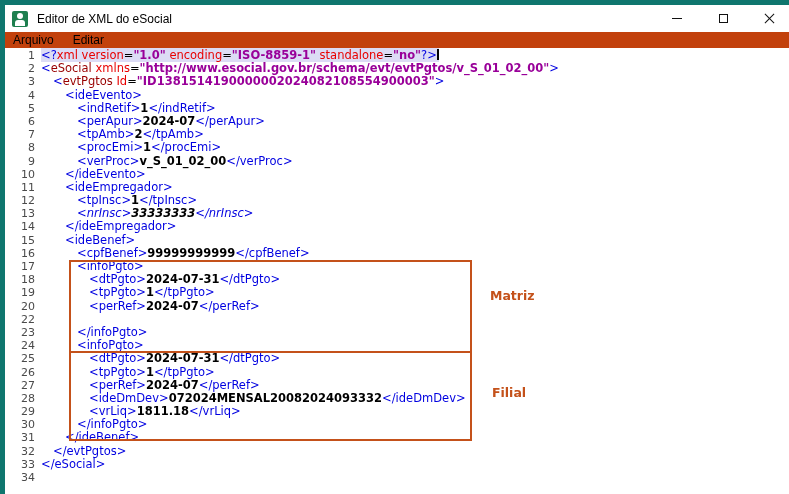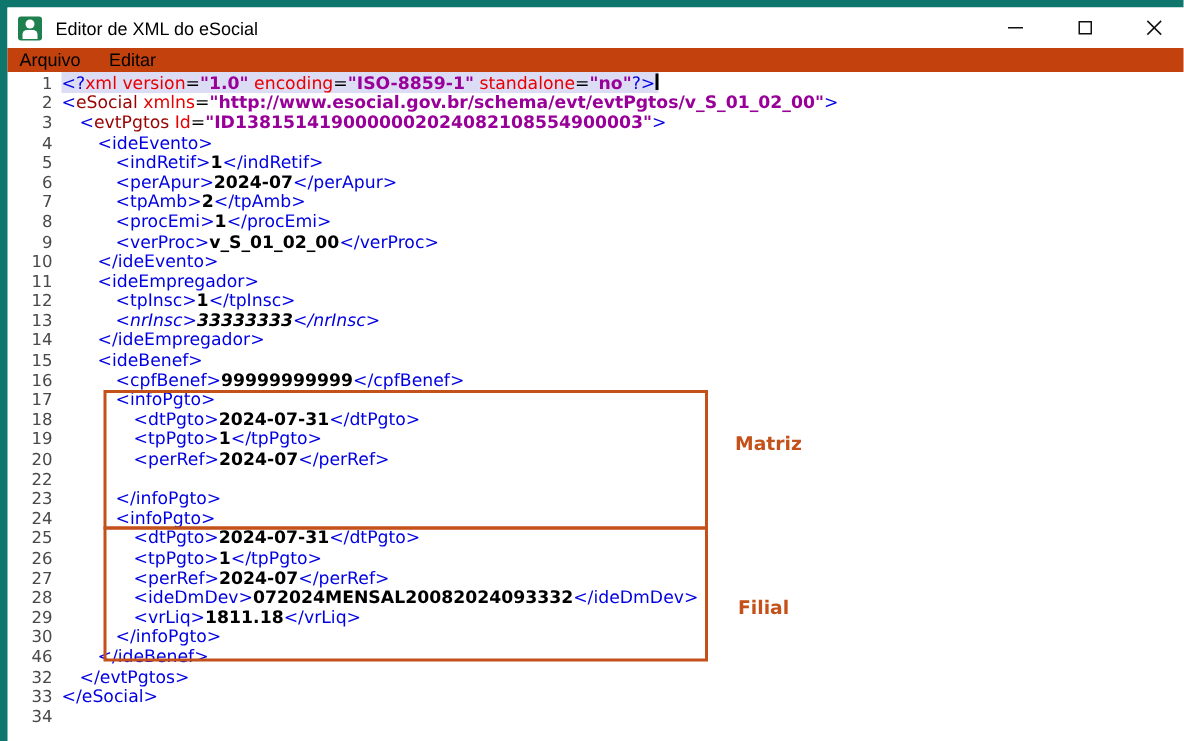--- a/index.html
+++ b/index.html
@@ -40,21 +40,21 @@
   .hl-bg{background:var(--highlight);}
   .caret{display:inline-block;width:2px;height:11px;background:#000;vertical-align:-1px;}
 
   
   .anno-box{position:absolute;border:2px solid var(--accent);box-sizing:border-box;pointer-events:none;}
   .box-matriz{left:64px;top:255px;width:403px;height:93px;}
   .box-filial{left:64px;top:346px;width:403px;height:90px;}
   .anno-label{position:absolute;color:var(--accent);font-family:"DejaVu Sans",sans-serif;
               font-size:12.5px;font-weight:bold;text-align:center;}
   .label-matriz{left:485px;top:283px;}
-  .label-filial{left:487px;top:392px;}
+  .label-filial{left:487px;top:380px;}
 </style>
 </head>
 <body>
 
 <div class="window">
 
   <div class="titlebar">
     <div class="app-icon"></div>
     <div class="title-text">Editor de XML do eSocial</div>
     <div class="win-controls">
@@ -99,21 +99,21 @@
         <div class="row"><span class="ln">20</span><span class="code" style="padding-left: 48px;"><span class="c-m">&lt;perRef&gt;</span><span class="c-x">2024-07</span><span class="c-m">&lt;/perRef&gt;</span></span></div>
         <div class="row"><span class="ln">22</span></div>
         <div class="row"><span class="ln">23</span><span class="code" style="padding-left: 36px;"><span class="c-m">&lt;/infoPgto&gt;</span></span></div>
         <div class="row"><span class="ln">24</span><span class="code" style="padding-left: 36px;"><span class="c-m">&lt;infoPgto&gt;</span></span></div>
         <div class="row"><span class="ln">25</span><span class="code" style="padding-left: 48px;"><span class="c-m">&lt;dtPgto&gt;</span><span class="c-x">2024-07-31</span><span class="c-m">&lt;/dtPgto&gt;</span></span></div>
         <div class="row"><span class="ln">26</span><span class="code" style="padding-left: 48px;"><span class="c-m">&lt;tpPgto&gt;</span><span class="c-x">1</span><span class="c-m">&lt;/tpPgto&gt;</span></span></div>
         <div class="row"><span class="ln">27</span><span class="code" style="padding-left: 48px;"><span class="c-m">&lt;perRef&gt;</span><span class="c-x">2024-07</span><span class="c-m">&lt;/perRef&gt;</span></span></div>
         <div class="row"><span class="ln">28</span><span class="code" style="padding-left: 48px;"><span class="c-m">&lt;ideDmDev&gt;</span><span class="c-x">072024MENSAL20082024093332</span><span class="c-m">&lt;/ideDmDev&gt;</span></span></div>
         <div class="row"><span class="ln">29</span><span class="code" style="padding-left: 48px;"><span class="c-m">&lt;vrLiq&gt;</span><span class="c-x">1811.18</span><span class="c-m">&lt;/vrLiq&gt;</span></span></div>
         <div class="row"><span class="ln">30</span><span class="code" style="padding-left: 36px;"><span class="c-m">&lt;/infoPgto&gt;</span></span></div>
-        <div class="row"><span class="ln">46</span><span class="code" style="padding-left: 24px;"><span class="c-m">&lt;/ideBenef&gt;</span></span></div>
+        <div class="row"><span class="ln">31</span><span class="code" style="padding-left: 24px;"><span class="c-m">&lt;/ideBenef&gt;</span></span></div>
         <div class="row"><span class="ln">32</span><span class="code" style="padding-left: 12px;"><span class="c-m">&lt;/evtPgtos&gt;</span></span></div>
         <div class="row"><span class="ln">33</span><span class="code" style="padding-left: 0px;"><span class="c-m">&lt;/eSocial&gt;</span></span></div>
         <div class="row"><span class="ln">34</span><span class="code" style="padding-left: 0px;"></span></div>
       </div>
   </div>
 
   <div class="anno-box box-matriz"></div>
   <div class="anno-box box-filial"></div>
   <div class="anno-label label-matriz">Matriz</div>
   <div class="anno-label label-filial">Filial</div>

